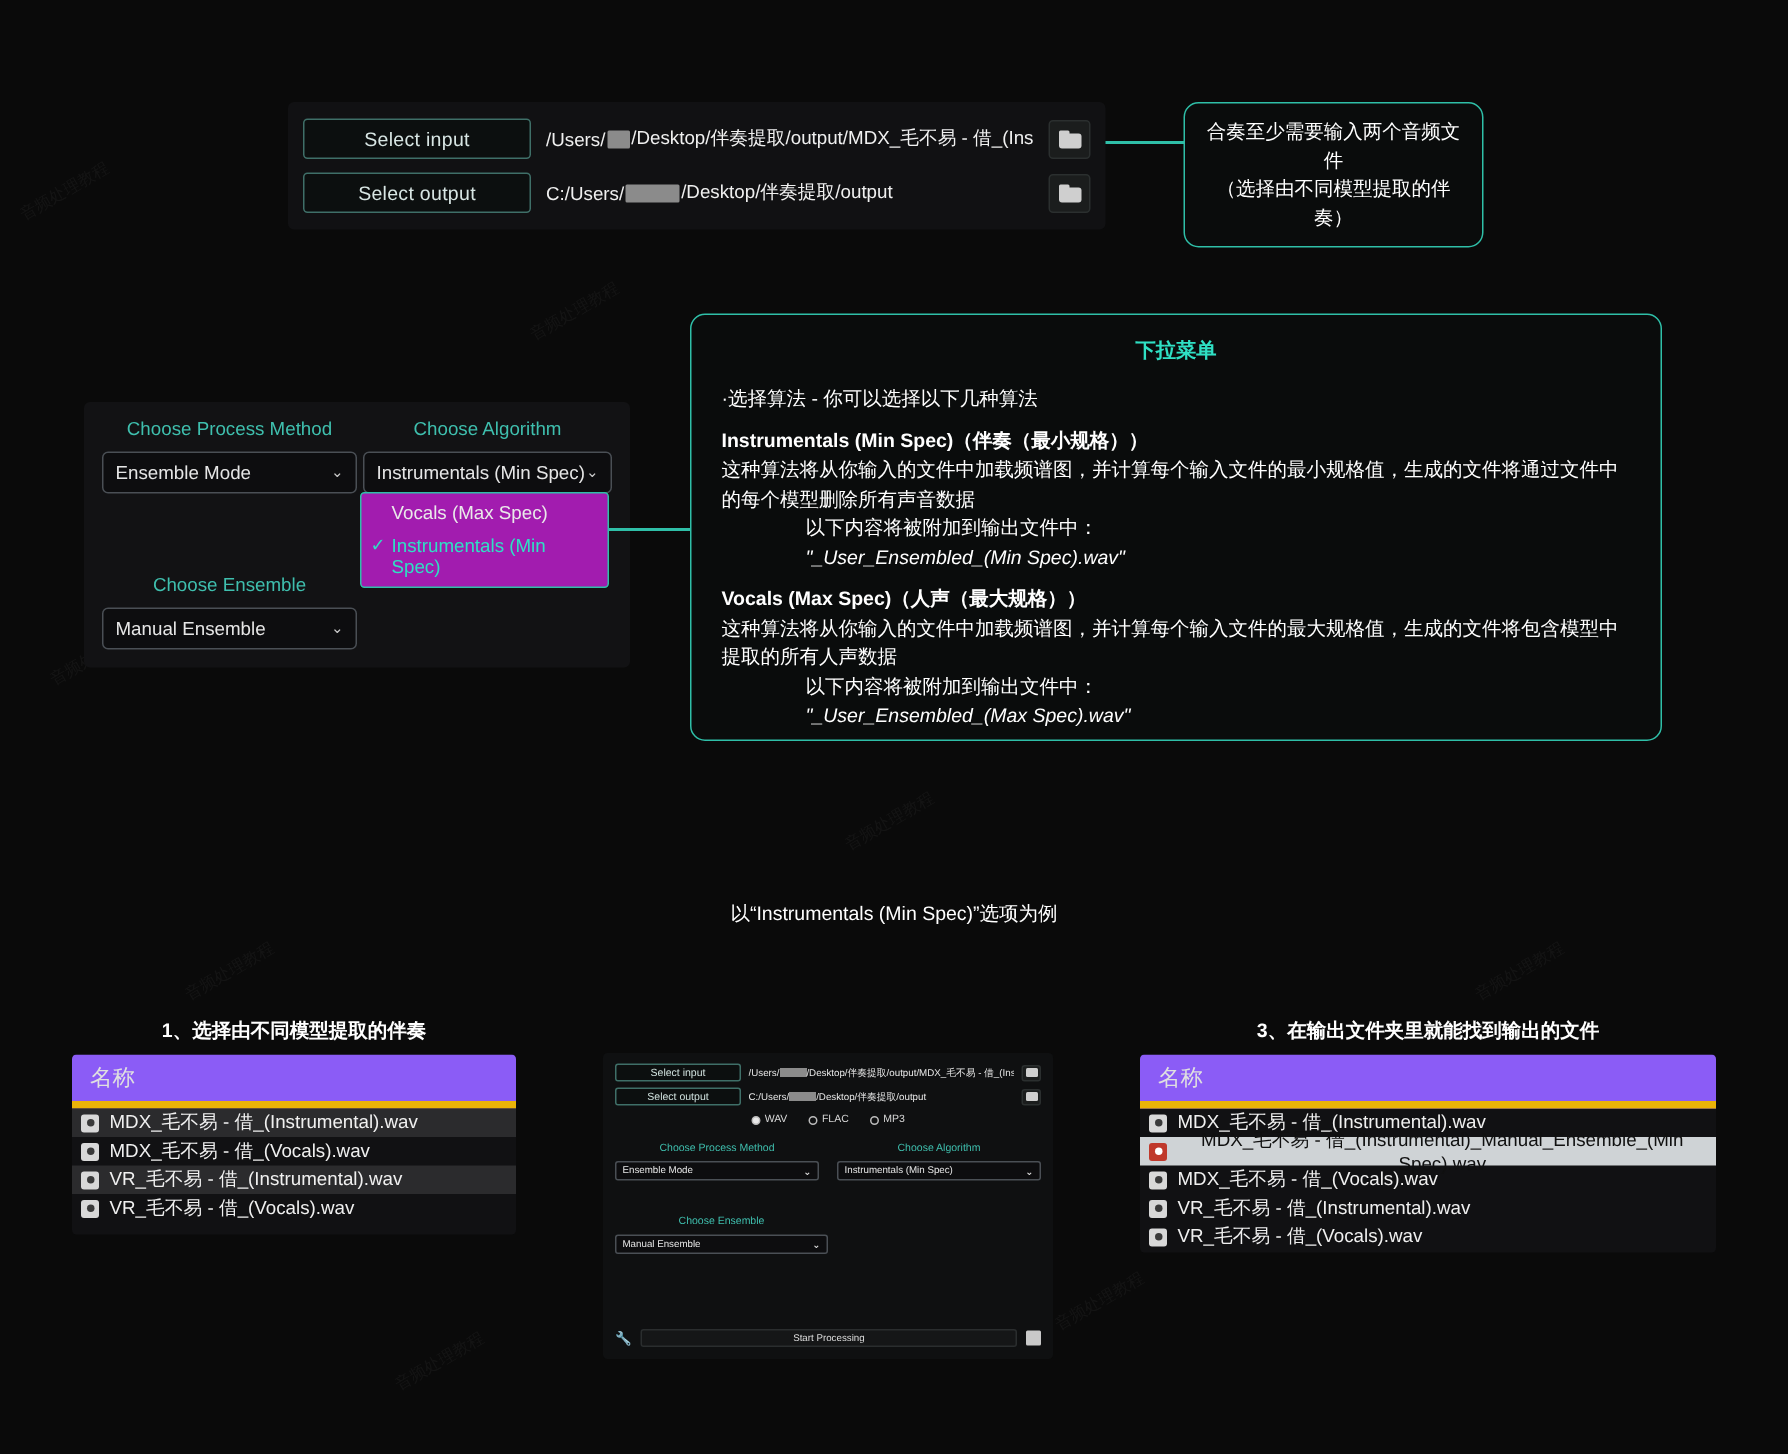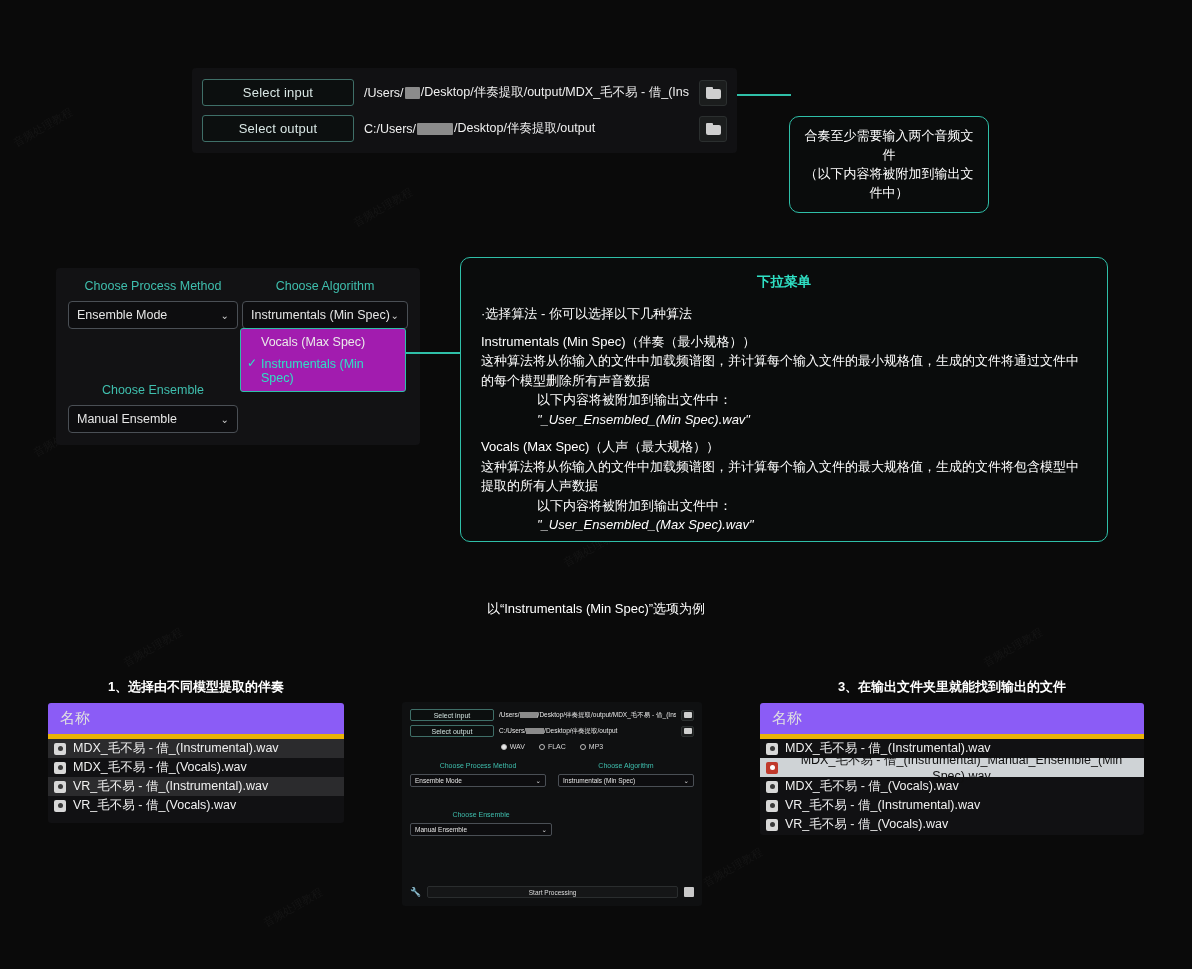--- a/index.html
+++ b/index.html
@@ -69,21 +69,20 @@
     width: 7px; height: 3px; background: #cfcfcf; border-radius: 1px 1px 0 0;
   }
 
   
   .callout {
     border: 1.5px solid #2fbfa8;
     border-radius: 10px;
     background: #0a0c0c;
     color: #ffffff;
     padding: 10px 14px;
-    margin-top: 48px;
   }
   #callout-top {
     left: 789px; top: 68px; width: 200px;
     font-size: 13px; line-height: 1.45;
     text-align: center;
   }
   .conn-line { background: #2fbfa8; height: 1.5px; }
 
   
   #options-panel {
@@ -134,21 +133,21 @@
   #callout-menu {
     left: 460px; top: 209px; width: 648px; height: 285px;
     font-size: 13px;
     line-height: 1.5;
     padding: 14px 20px;
   }
   #callout-menu .title {
     color: #2fe0c4; text-align: center; font-weight: bold; margin-bottom: 12px; font-size: 13.5px;
   }
   .blk { margin-bottom: 8px; }
-  .bold { font-weight: normal; }
+  .bold { font-weight: bold; }
   .ital { font-style: italic; }
   .indent { margin-left: 56px; }
 
   
   #ex-title { left: 0; top: 594px; width: 1192px; text-align: center; }
   #ex-title .t1 { font-weight: bold; font-size: 13.5px; color: #fff; }
   #ex-title .t2 { font-size: 13px; color: #fff; margin-top: 6px; }
 
   .step-head { font-weight: bold; font-size: 13px; color: #fff; }
 
@@ -273,21 +272,21 @@
       <div class="folder-btn">
         <span class="folder-ico"></span>
       </div>
     </div>
   </div>
 
   <div class="abs conn-line" style="left:737px; top:94px; width:54px;"></div>
 
   <div id="callout-top" class="abs callout">
     <div>合奏至少需要输入两个音频文件</div>
-    <div>（以下内容将被附加到输出文件中）</div>
+    <div>（选择由不同模型提取的伴奏）</div>
   </div>
 
   <div id="options-panel" class="abs">
     <div class="abs" style="left:12px; top:11px; width:170px;">
       <div class="opt-label">Choose Process Method</div>
       <div class="combo" style="margin-top:8px;">
         <span>Ensemble Mode</span>
         <span class="caret">⌄</span>
       </div>
     </div>

